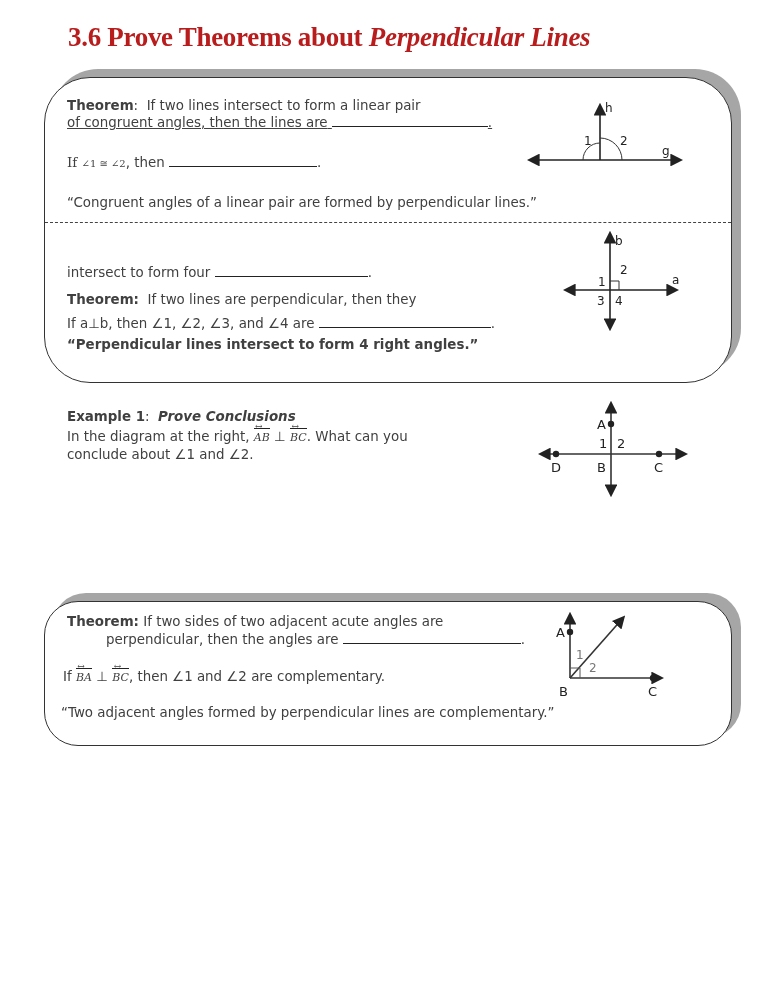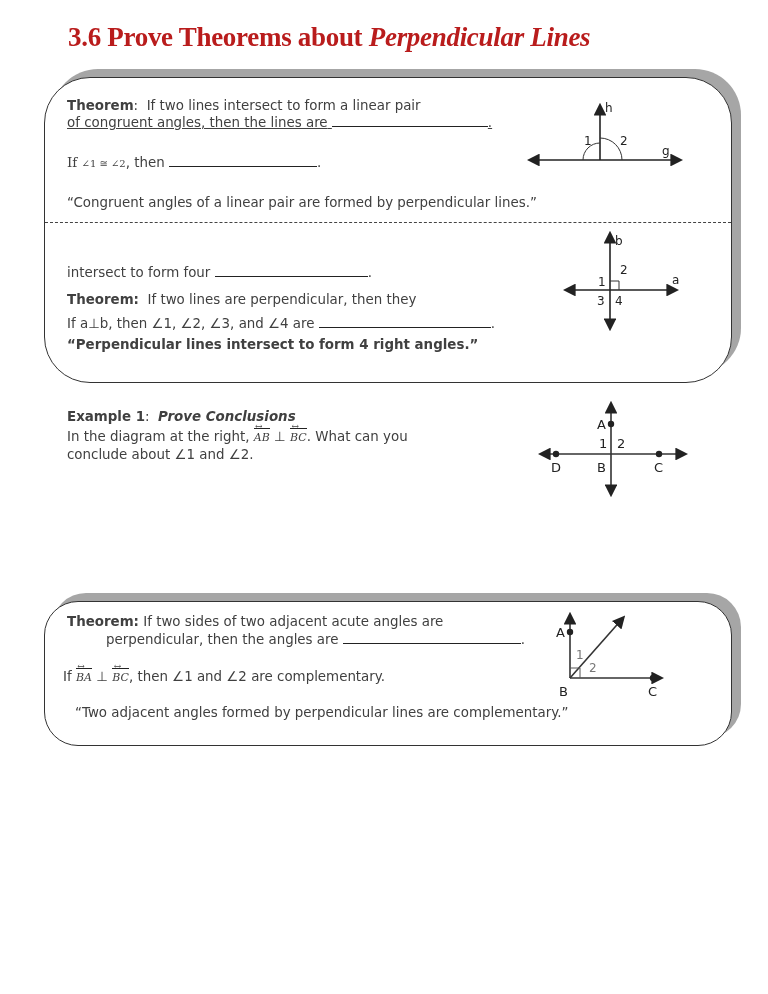--- a/index.html
+++ b/index.html
@@ -156,21 +156,21 @@
 <div class="txt" style="left:67px; top:631px;margin-left:39px;">
   <span>perpendicular, then the angles are</span>
   <span class="blank" style="width:178px;"></span><span>.</span>
 </div>
 <div class="txt" style="left:51px; top:668px;margin-left:12px;">
   <span>If</span>
   <span class="ov">BA</span>
   <span>⊥</span>
   <span class="ov">BC</span><span>, then ∠1 and ∠2 are complementary.</span>
 </div>
-<div class="txt" style="left:75px; top:704px;">“Two adjacent angles formed by perpendicular lines are complementary.”</div>
+<div class="txt" style="left:61px; top:704px;">“Two adjacent angles formed by perpendicular lines are complementary.”</div>
 
 <svg style="left:545px; top:610px;" width="130" height="100" viewBox="0 0 130 100">
   <line x1="25" y1="68" x2="25" y2="5" stroke="#333" stroke-width="1.6" marker-end="url(#arr)"></line>
   <line x1="25" y1="68" x2="116" y2="68" stroke="#333" stroke-width="1.6" marker-end="url(#arr)"></line>
   <line x1="25" y1="68" x2="78" y2="8" stroke="#333" stroke-width="1.6" marker-end="url(#arr)"></line>
   <polyline points="25,58 35,58 35,68" fill="none" stroke="#555" stroke-width="1"></polyline>
   <circle cx="25" cy="22" r="3.2" fill="#222"></circle>
   <circle cx="108" cy="68" r="3.2" fill="#222"></circle>
   <text x="11" y="27" font-size="13">A</text>
   <text x="31" y="49" font-size="12" fill="#777" style="fill:#777">1</text>

